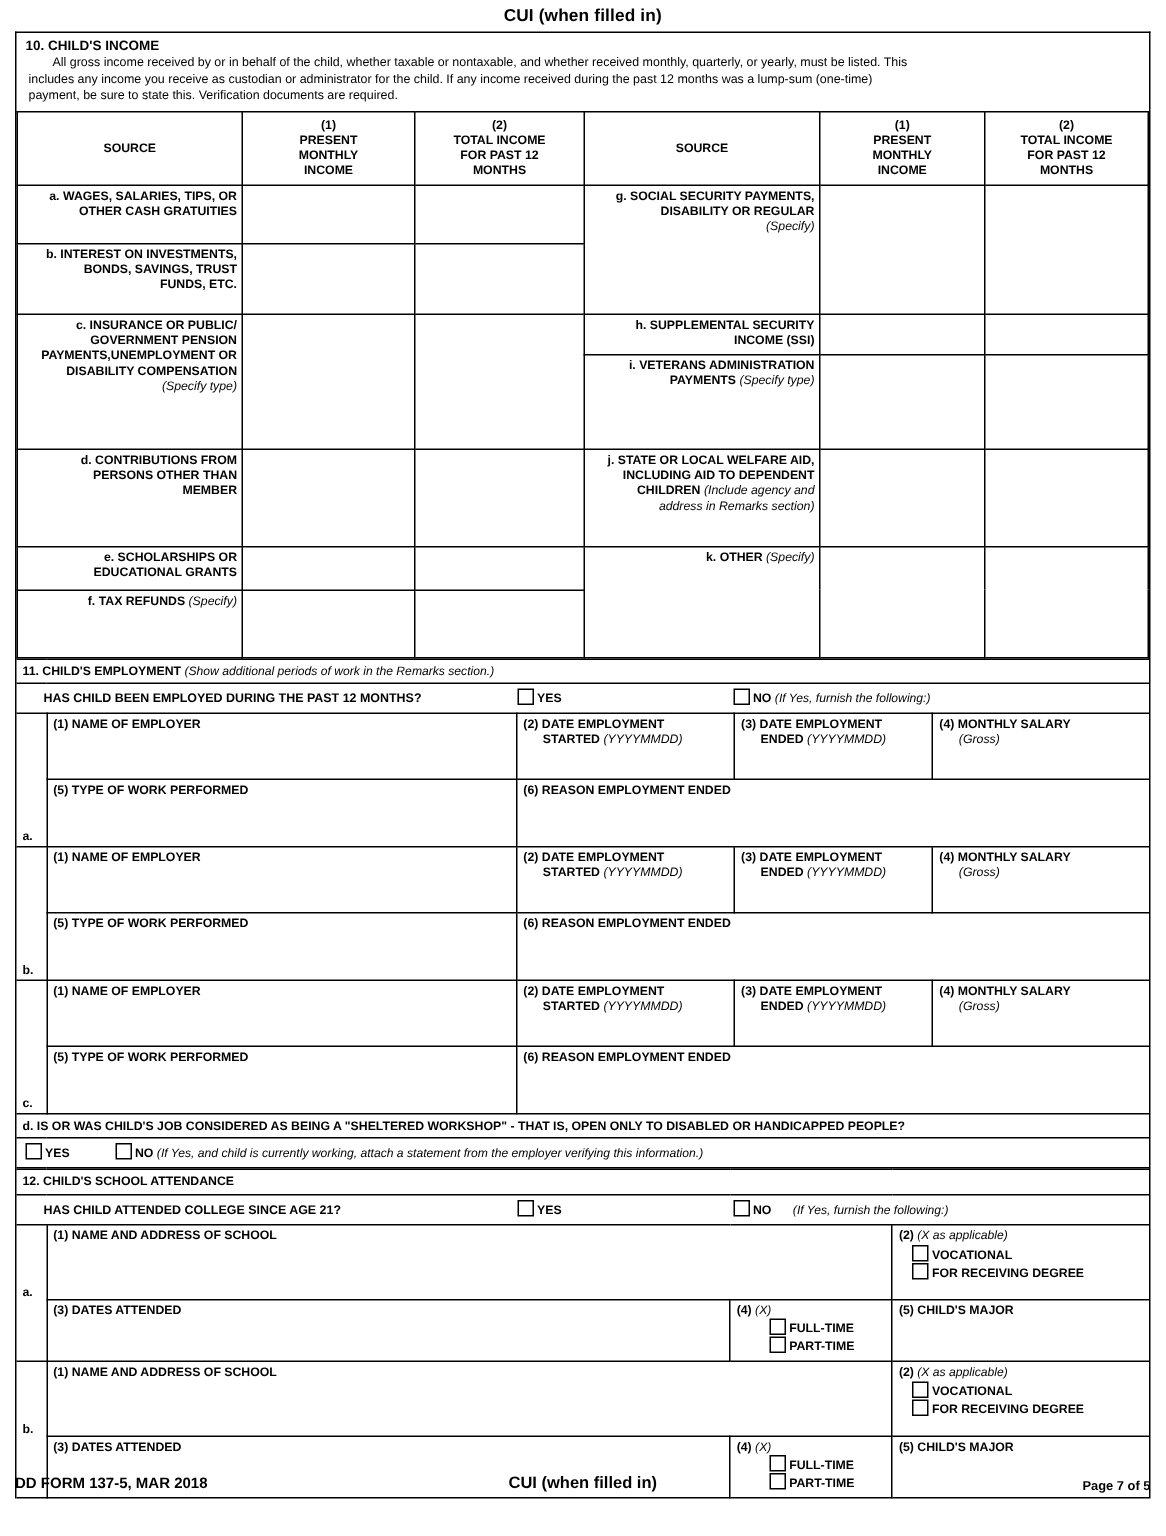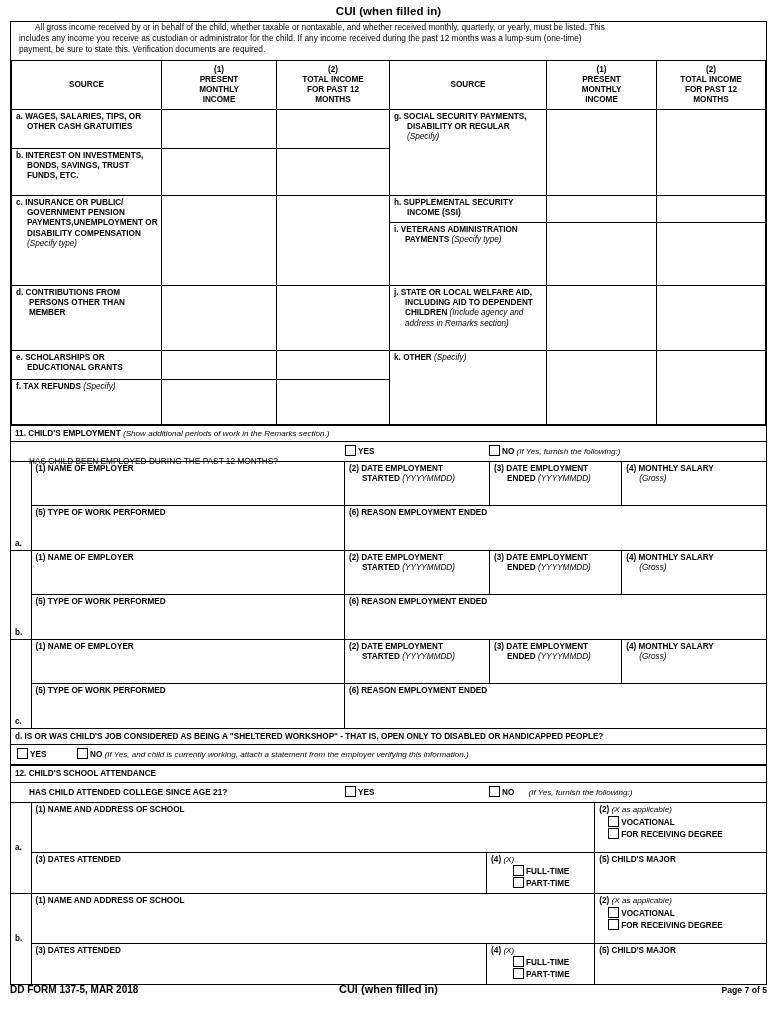--- a/index.html
+++ b/index.html
@@ -28,21 +28,21 @@
   .sec-title{
     font-weight:bold;font-size:9px;padding:3px 0 1px 6px;
   }
   .intro{
     font-size:8.3px;line-height:1.32;padding:0 8px 5px 8px;text-align:left;
   }
   .intro .indent{padding-left:16px;display:inline-block;}
 
   
   .inc{border-top:1px solid #000;}
-  .inc td{padding:2px 3px 2px 4px;}
+  .inc td{padding:2px 3px 2px 4px;text-align:right;}
   .inc .hdr{
     text-align:center;font-weight:bold;font-size:8.2px;line-height:1.22;
     vertical-align:middle;padding:4px 2px;
   }
   .inc .src{font-weight:bold;font-size:8.2px;line-height:1.25;}
   .inc .src .it{font-style:italic;font-weight:normal;}
   .inc .hang{padding-left:11px;text-indent:-11px;}
   .inc .hang2{padding-left:13px;text-indent:-13px;}
 
   
@@ -74,20 +74,24 @@
 </head>
 <body>
 
 <div class="page">
 
   <div class="cui-top">CUI (when filled in)</div>
 
   <div class="formbox">
 
     <div>
+      <div class="sec-title">
+        <span>10.</span>
+        <span>CHILD'S INCOME</span>
+      </div>
       <div class="intro">
         <span class="indent"></span><span>All gross income received by or in behalf of the child, whether taxable or nontaxable, and whether received monthly, quarterly, or yearly, must be listed.  This</span><br>
         <span>includes any income you receive as custodian or administrator for the child.  If any income received during the past 12 months was a lump-sum (one-time)</span><br>
         <span>payment, be sure to state this.  Verification documents are required.</span>
       </div>
 
       <table class="inc">
         <colgroup>
           <col style="width:150px">
             <col style="width:115px">
@@ -235,21 +239,21 @@
           <td colspan="5" style="border-left:none;border-right:none;padding:3px 0 2px 4px;">
             <span class="lbl">11.</span>
             <span class="lbl">CHILD'S EMPLOYMENT</span>
             <span class="note">(Show additional periods of work in the Remarks section.)</span>
           </td>
         </tr>
 
         <tr>
           <td colspan="5" style="border-left:none;border-right:none;padding:0;">
             <div style="position:relative;height:19px;">
-              <div style="position:absolute;left:18px;top:14px;font-weight:normal;font-size:8.3px;">HAS CHILD BEEN EMPLOYED DURING THE PAST 12 MONTHS?</div>
+              <div style="position:absolute;left:18px;top:4px;font-weight:bold;font-size:8.3px;">HAS CHILD BEEN EMPLOYED DURING THE PAST 12 MONTHS?</div>
               <div style="position:absolute;left:334px;top:3px;" class="cbxwrap">
                 <span class="cbx"></span><span class="lbl">YES</span>
               </div>
               <div style="position:absolute;left:478px;top:3px;" class="cbxwrap">
                 <span class="cbx"></span><span class="lbl">NO</span>
                 <span class="note">(If Yes, furnish the following:)</span>
               </div>
             </div>
           </td>
         </tr>

